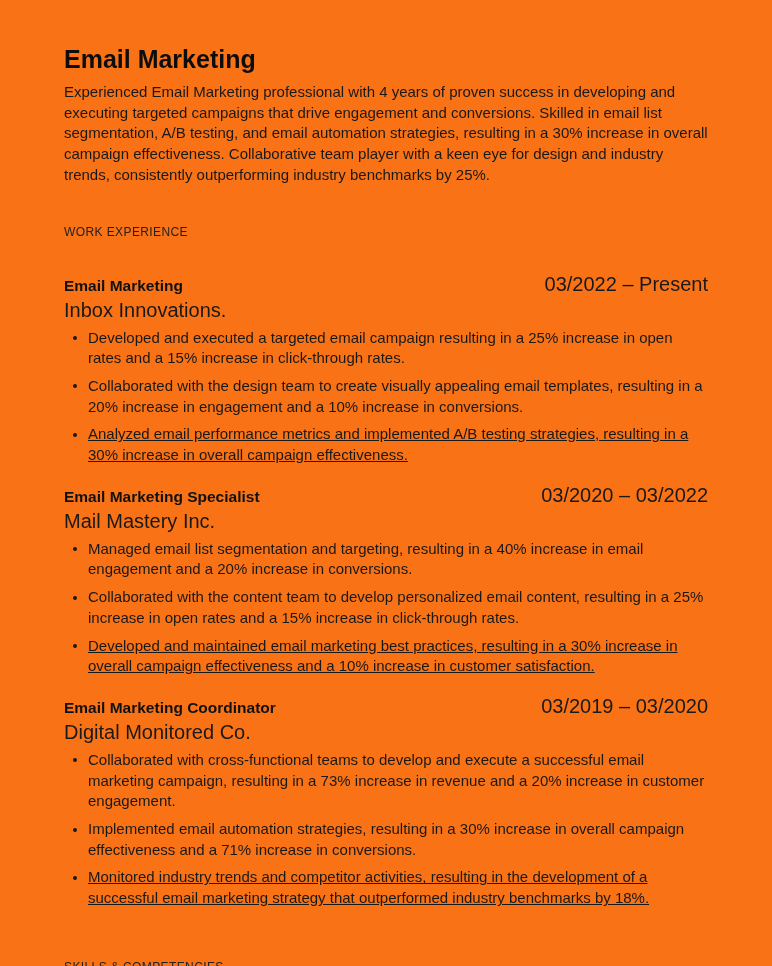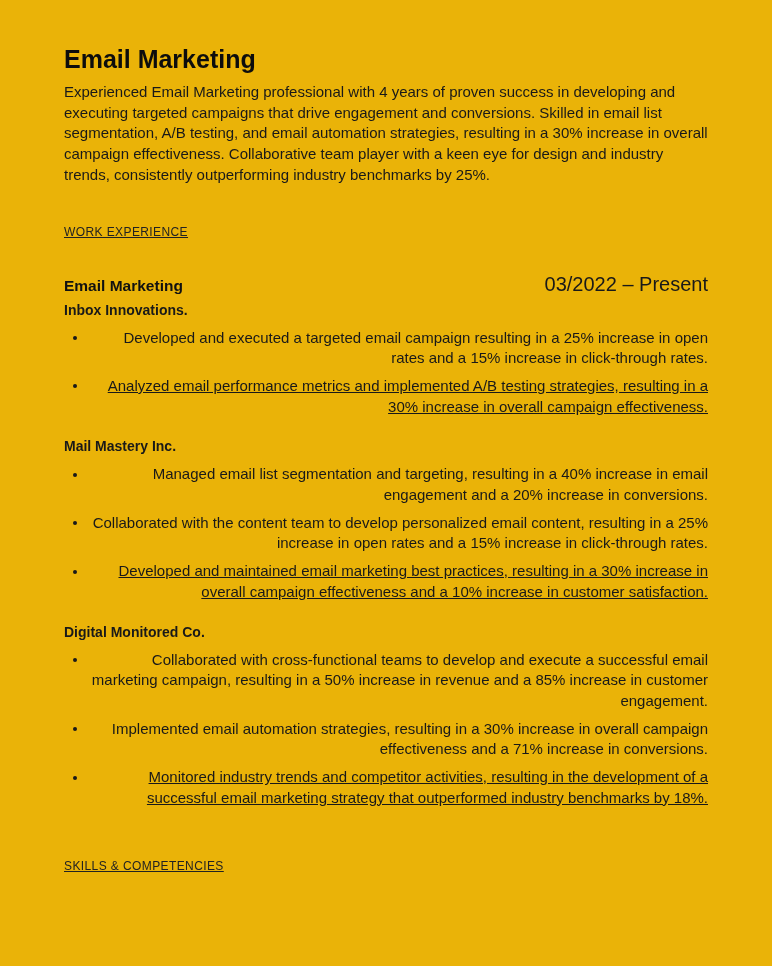--- a/index.html
+++ b/index.html
@@ -13,21 +13,21 @@
     height: 966px;
     overflow: hidden;
     font-family: "Liberation Sans", sans-serif;
     color: #191919;
     -webkit-font-smoothing: antialiased;
   }
   .page {
     width: 772px;
     height: 966px;
     padding: 44px 64px 0 64px;
-    background: #eab308;
+    background: #f97316;
   }
   .doc-title {
     margin: 0 0 8px 0;
     font-size: 25px;
     line-height: 30px;
     font-weight: 700;
     color: #0d0d0d;
   }
   .summary {
     margin: 0;
@@ -35,21 +35,20 @@
     line-height: 20.7px;
     color: #191919;
   }
   .section-label {
     margin: 38px 0 0 0;
     font-size: 12px;
     line-height: 16px;
     font-weight: 400;
     letter-spacing: 0.4px;
     color: #222222;
-    text-decoration: underline;
   }
   .jobs {
     margin-top: 34px;
   }
   .job {
     margin: 0 0 19px 0;
   }
   .job-header {
     display: flex;
     justify-content: space-between;
@@ -63,30 +62,28 @@
     color: #111111;
   }
   .job-dates {
     font-size: 20px;
     line-height: 21px;
     color: #191919;
     white-space: nowrap;
   }
   .job-company {
     margin-top: 4px;
-    font-size: 14px;
+    font-size: 20px;
     line-height: 21px;
     color: #191919;
-    font-weight: bold;
   }
   ul.job-bullets {
     margin: 7px 0 0 0;
     padding: 0;
     list-style: none;
-    text-align: right;
   }
   ul.job-bullets li {
     position: relative;
     padding-left: 24px;
     margin: 0 0 7px 0;
     font-size: 15px;
     line-height: 20.7px;
     color: #191919;
   }
   ul.job-bullets li:last-child {
@@ -119,37 +116,46 @@
 
   <div class="jobs" id="jobs">
   <section class="job">
     <div class="job-header">
       <h2 class="job-title">Email Marketing</h2>
       <div class="job-dates">03/2022 – Present</div>
     </div>
     <div class="job-company">Inbox Innovations.</div>
     <ul class="job-bullets">
           <li>Developed and executed a targeted email campaign resulting in a 25% increase in open rates and a 15% increase in click-through rates.</li>
+          <li>Collaborated with the design team to create visually appealing email templates, resulting in a 20% increase in engagement and a 10% increase in conversions.</li>
           <li>Analyzed email performance metrics and implemented A/B testing strategies, resulting in a 30% increase in overall campaign effectiveness.</li>
         </ul>
   </section>
 
   <section class="job">
+    <div class="job-header">
+      <h2 class="job-title">Email Marketing Specialist</h2>
+      <div class="job-dates">03/2020 – 03/2022</div>
+    </div>
     <div class="job-company">Mail Mastery Inc.</div>
     <ul class="job-bullets">
           <li>Managed email list segmentation and targeting, resulting in a 40% increase in email engagement and a 20% increase in conversions.</li>
           <li>Collaborated with the content team to develop personalized email content, resulting in a 25% increase in open rates and a 15% increase in click-through rates.</li>
           <li>Developed and maintained email marketing best practices, resulting in a 30% increase in overall campaign effectiveness and a 10% increase in customer satisfaction.</li>
         </ul>
   </section>
 
   <section class="job">
+    <div class="job-header">
+      <h2 class="job-title">Email Marketing Coordinator</h2>
+      <div class="job-dates">03/2019 – 03/2020</div>
+    </div>
     <div class="job-company">Digital Monitored Co.</div>
     <ul class="job-bullets">
-          <li>Collaborated with cross-functional teams to develop and execute a successful email marketing campaign, resulting in a 50% increase in revenue and a 85% increase in customer engagement.</li>
+          <li>Collaborated with cross-functional teams to develop and execute a successful email marketing campaign, resulting in a 73% increase in revenue and a 20% increase in customer engagement.</li>
           <li>Implemented email automation strategies, resulting in a 30% increase in overall campaign effectiveness and a 71% increase in conversions.</li>
           <li>Monitored industry trends and competitor activities, resulting in the development of a successful email marketing strategy that outperformed industry benchmarks by 18%.</li>
         </ul>
   </section>
 </div>
 
   <div class="section-label skills">SKILLS &amp; COMPETENCIES</div>
 </div>
 
 </body></html>

